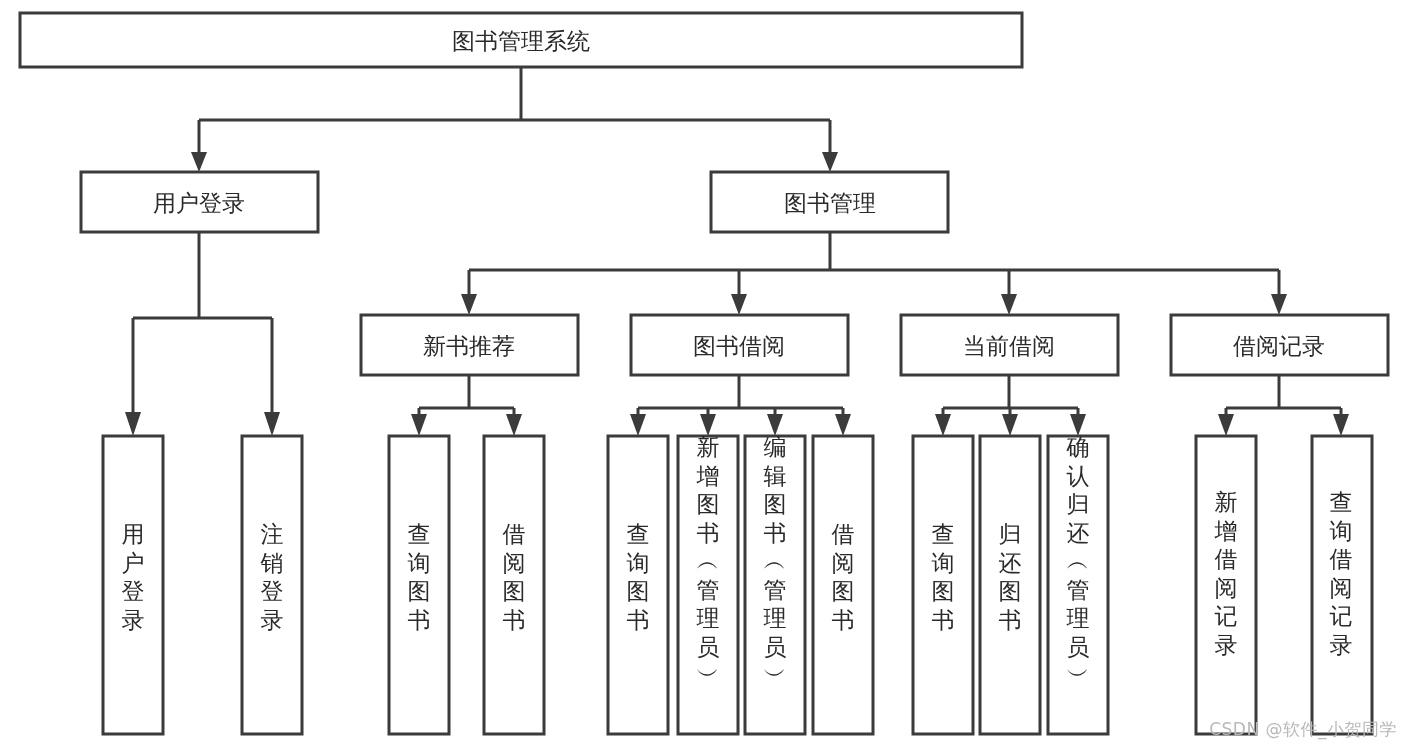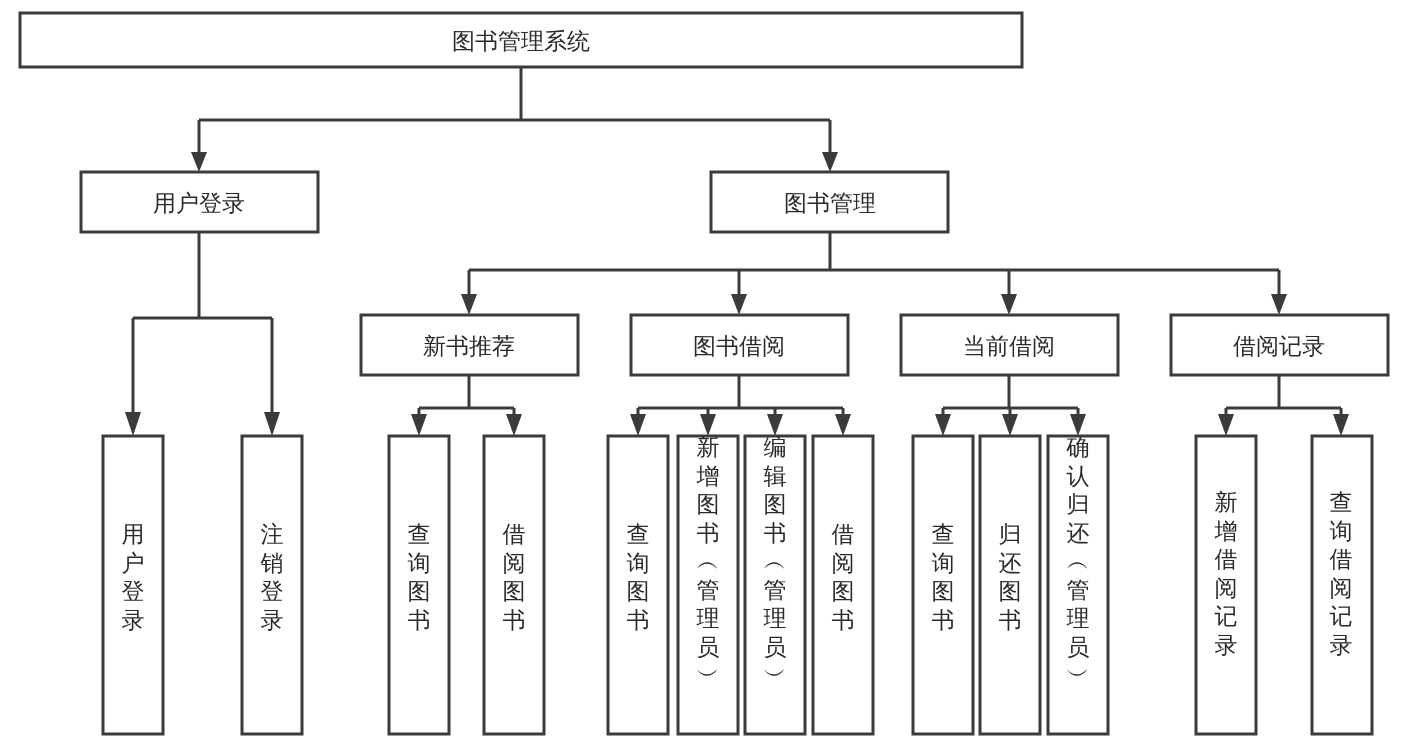--- a/index.html
+++ b/index.html
@@ -230,13 +230,14 @@
         <text class="node-label-v"><tspan x="1226" y="510" text-anchor="middle">新</tspan><tspan x="1226" y="538.5" text-anchor="middle">增</tspan><tspan x="1226" y="567" text-anchor="middle">借</tspan><tspan x="1226" y="595.5" text-anchor="middle">阅</tspan><tspan x="1226" y="624" text-anchor="middle">记</tspan><tspan x="1226" y="652.5" text-anchor="middle">录</tspan></text>
       </g>
       <g>
         <rect class="node-box" x="1312" y="436" width="60" height="298"></rect>
         <text class="node-label-v"><tspan x="1341" y="510" text-anchor="middle">查</tspan><tspan x="1341" y="538.5" text-anchor="middle">询</tspan><tspan x="1341" y="567" text-anchor="middle">借</tspan><tspan x="1341" y="595.5" text-anchor="middle">阅</tspan><tspan x="1341" y="624" text-anchor="middle">记</tspan><tspan x="1341" y="652.5" text-anchor="middle">录</tspan></text>
       </g>
 
     </g>
   </svg>
 
+  <div class="watermark">CSDN @软件_小贺同学</div>
 </div>
 
 </body></html>

